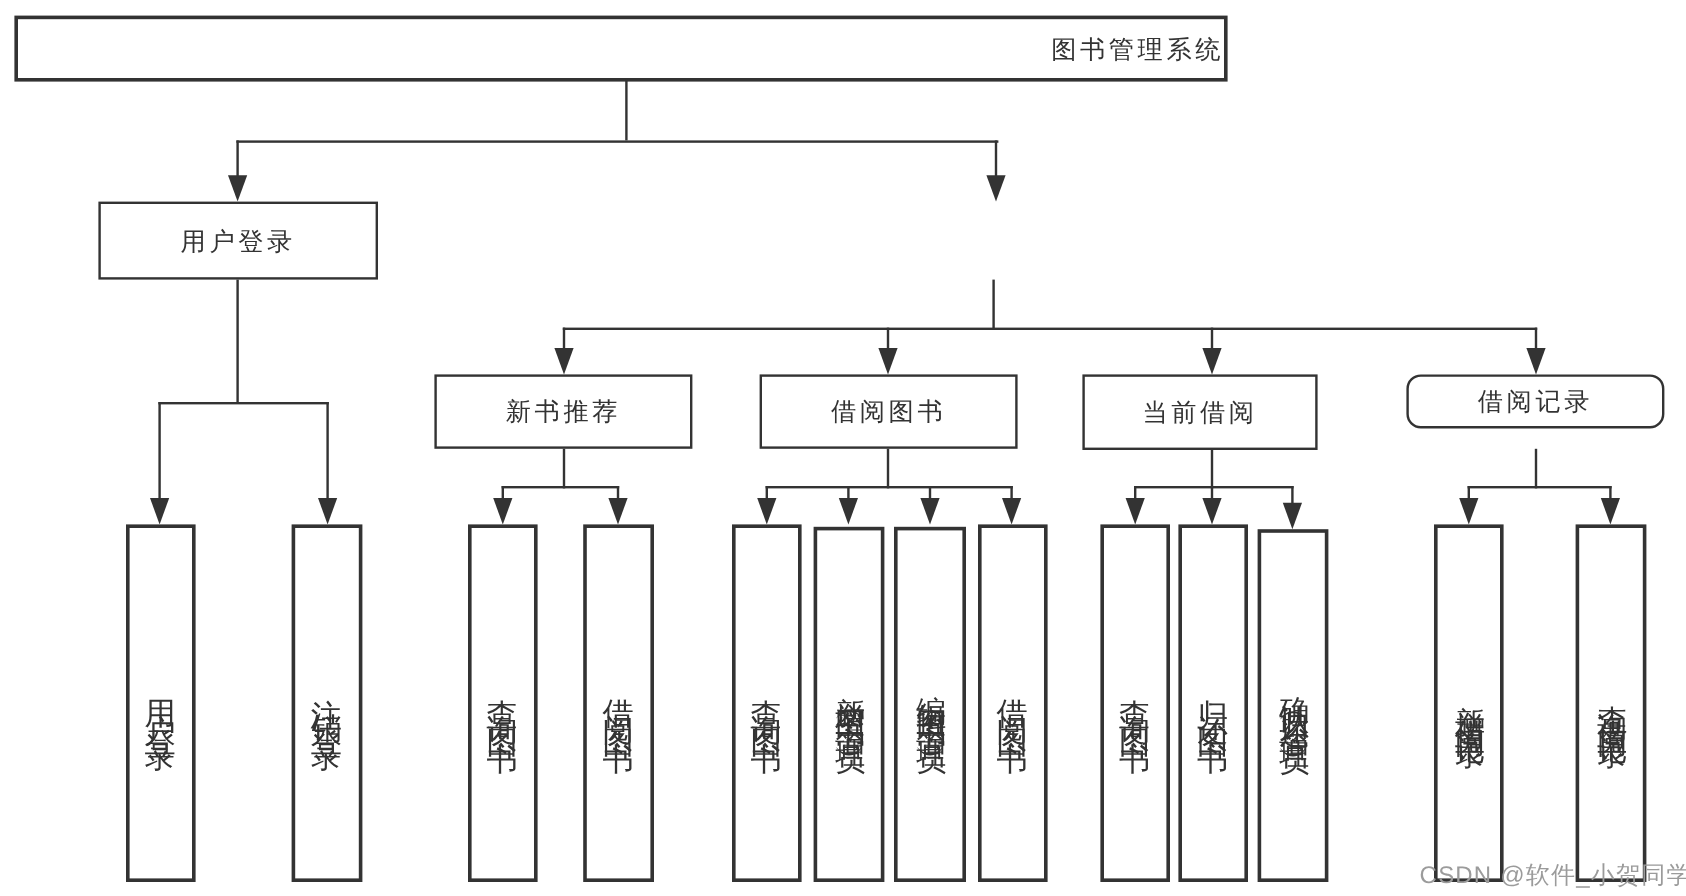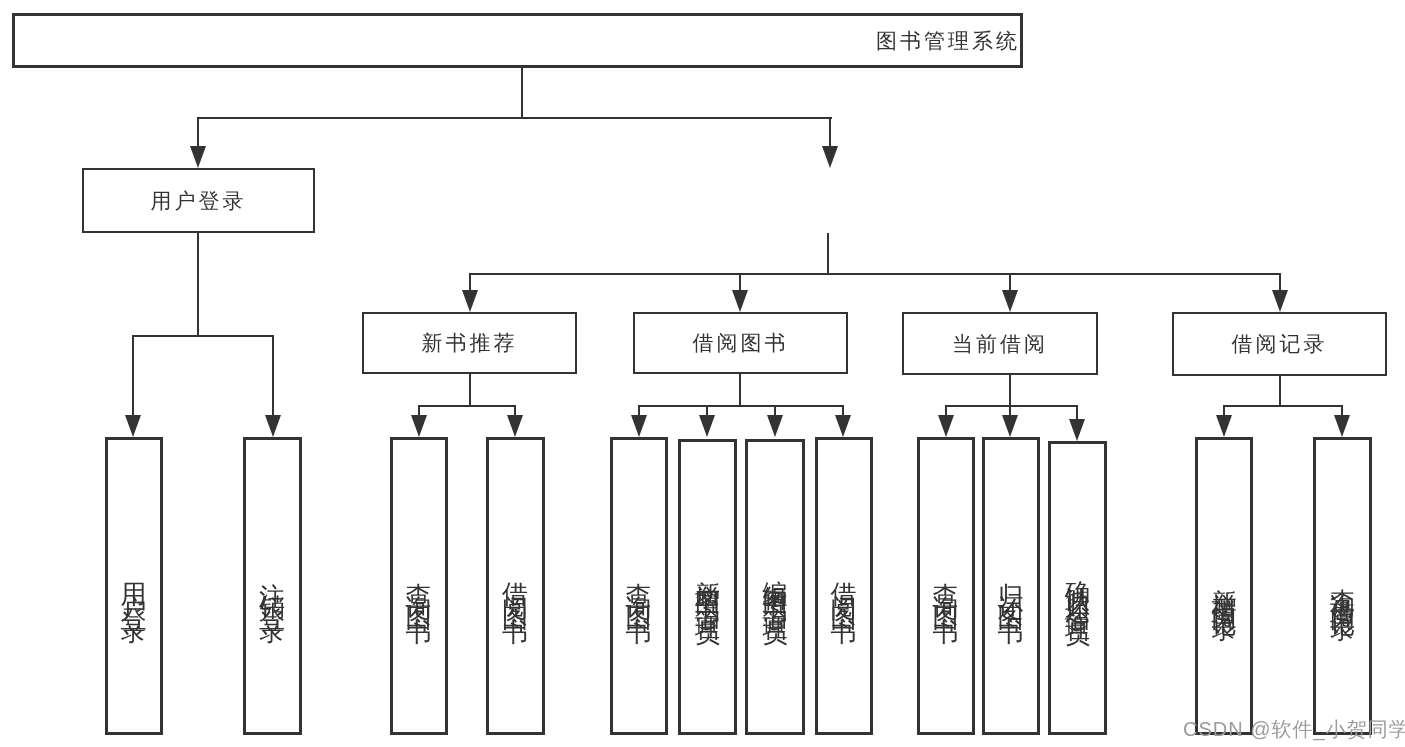--- a/index.html
+++ b/index.html
@@ -79,21 +79,21 @@
 
   <div class="hbox" style="left:362px;top:312px;width:215px;height:62px;">
     <span>新书推荐</span>
   </div>
   <div class="hbox" style="left:633px;top:312px;width:215px;height:62px;">
     <span>借阅图书</span>
   </div>
   <div class="hbox" style="left:902px;top:312px;width:196px;height:63px;">
     <span>当前借阅</span>
   </div>
-  <div class="hbox" style="left:1172px;top:312px;width:215px;height:64px;">
+  <div class="hbox" style="left:1172px;top:312px;width:215px;height:45px;border-radius:12px;">
     <span>借阅记录</span>
   </div>
 
   <div class="ln" style="left:469px;top:374px;width:2px;height:33px;"></div>
   <div class="ln" style="left:418px;top:405px;width:98px;height:2px;"></div>
   <div class="ln" style="left:418px;top:405px;width:2px;height:14px;"></div>
   <div class="ar" style="left:411px;top:415px;"></div>
   <div class="ln" style="left:514px;top:405px;width:2px;height:14px;"></div>
   <div class="ar" style="left:507px;top:415px;"></div>
 

